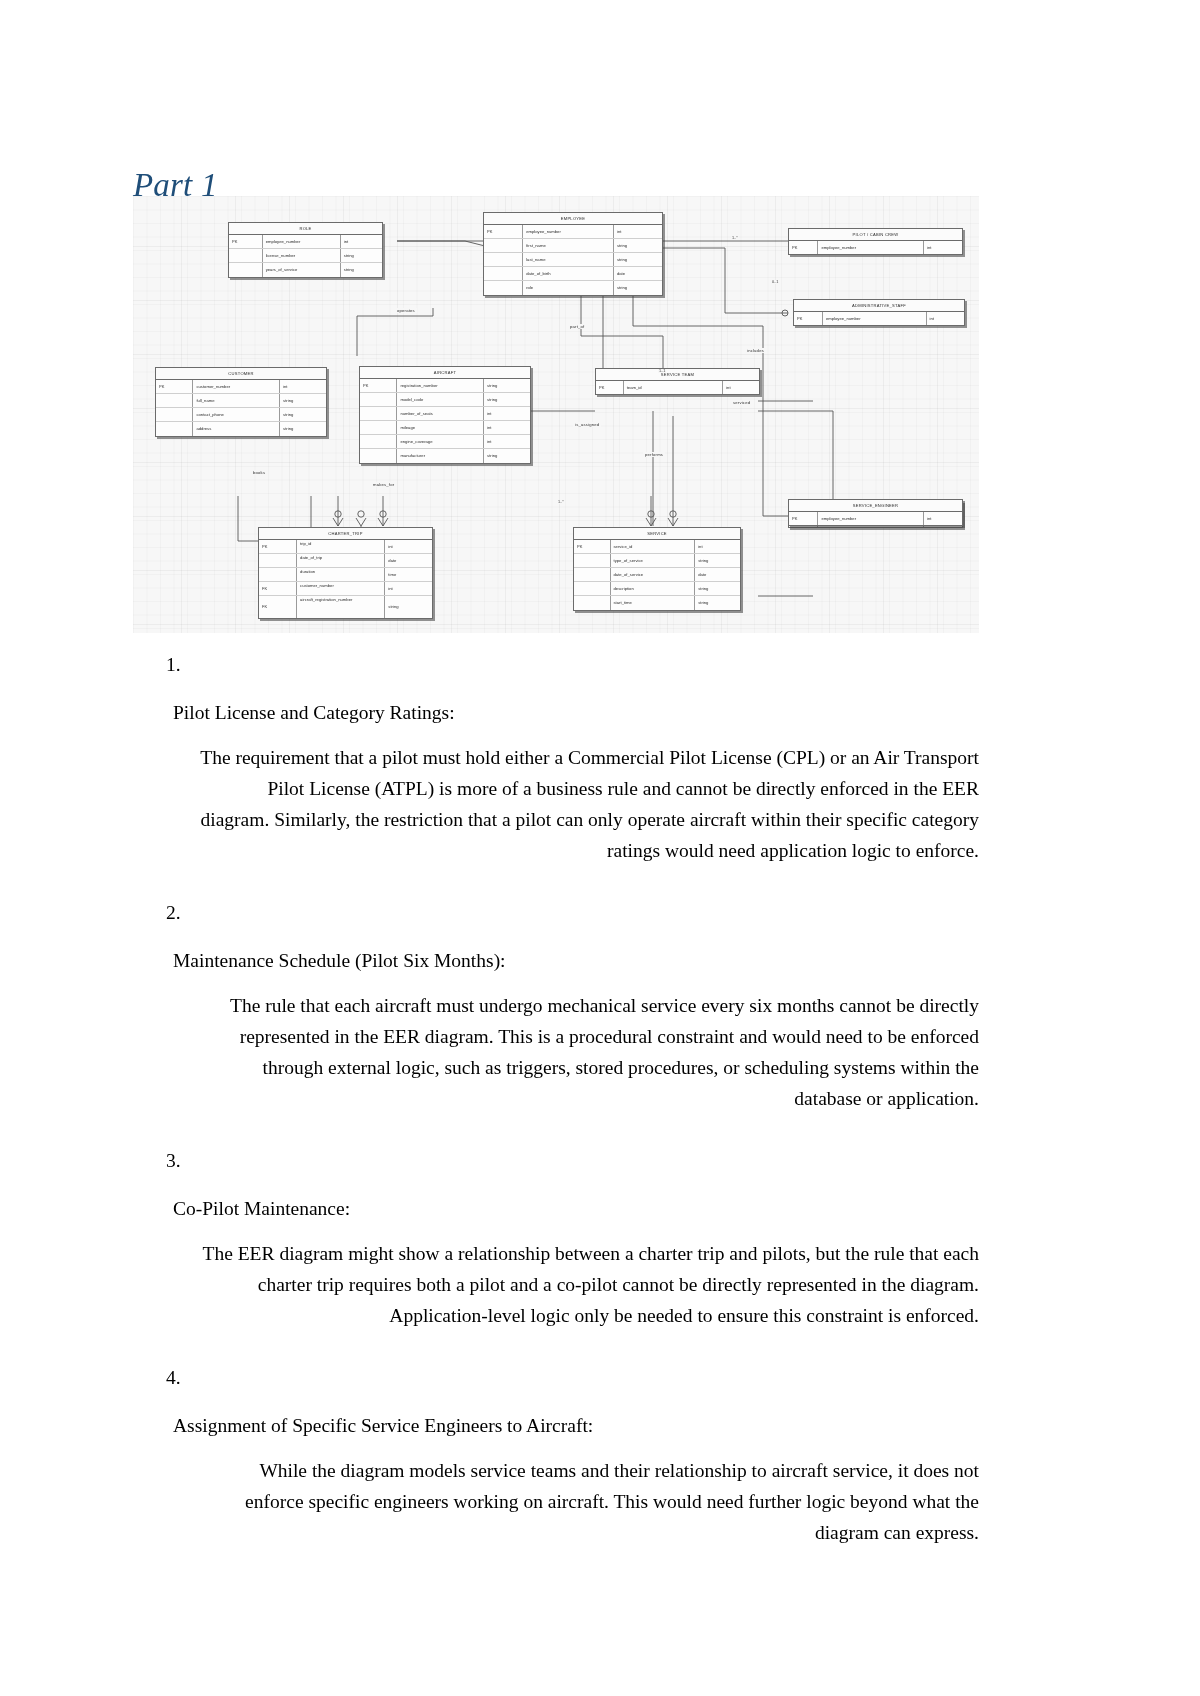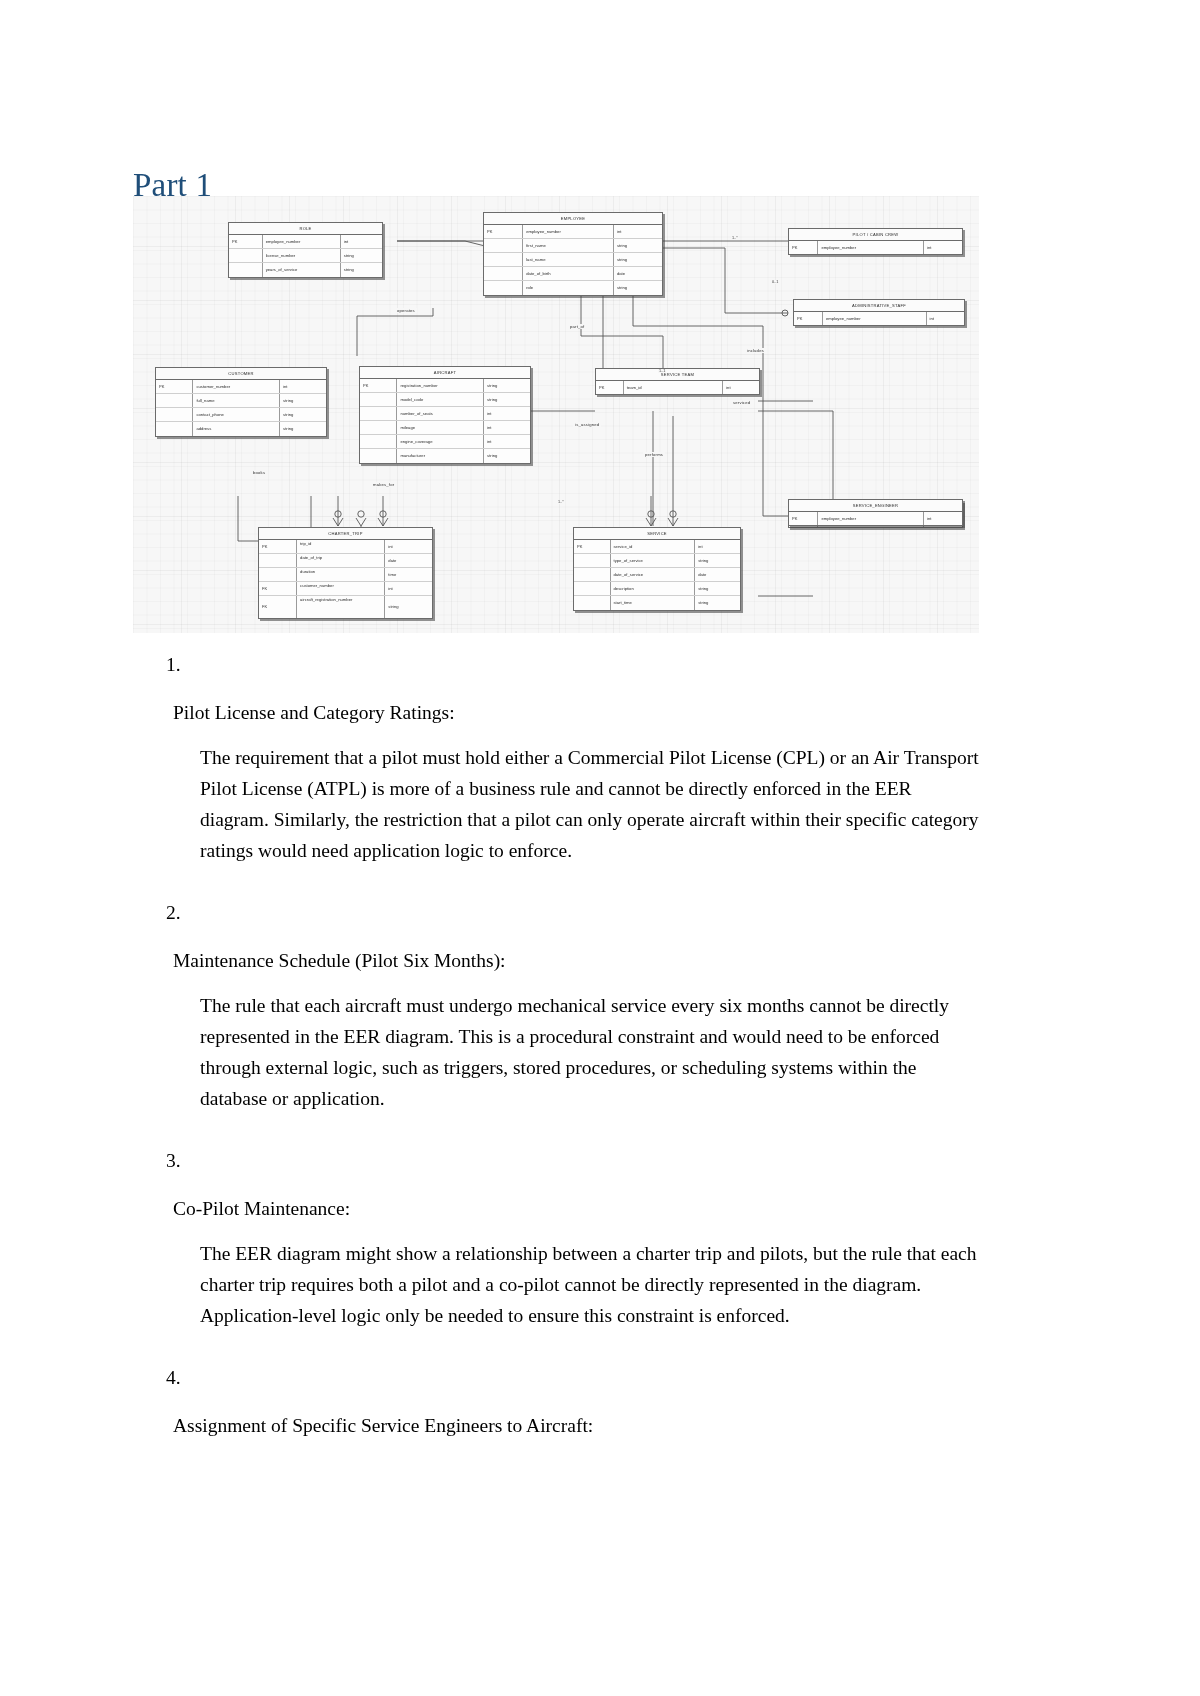--- a/index.html
+++ b/index.html
@@ -27,20 +27,21 @@
   .heading {
     position: absolute;
     left: 133px;
     top: 143px;
     font-size: 33px;
     line-height: 40px;
     color: #1f4e79;
     font-weight: normal;
     letter-spacing: .2px;
     white-space: nowrap;
+    font-style: italic;
   }
 
   
   .diagram {
     position: absolute;
     left: 133px;
     top: 196px;
     width: 846px;
     height: 437px;
     background: #f7f7f7;
@@ -181,21 +182,21 @@
     padding-left: 33px;
     box-sizing: border-box;
   }
   .head-text { flex: 1 1 auto; margin-top: 48px; }
   .para {
     margin-left: 67px;
     margin-top: 14px;
     margin-bottom: 32px;
     font-size: 19.5px;
     line-height: 31px;
-    text-align: left;
+    text-align: right;
     color: #000;
     max-width: 780px;
   }
 </style>
 </head>
 <body>
 
 <div class="page">
 
   <h1 class="heading">Part 1</h1>
@@ -532,16 +533,17 @@
         <span class="head-text">Co-Pilot Maintenance:</span>
       </div>
       <p class="para">The EER diagram might show a relationship between a charter trip and pilots, but the rule that each charter trip requires both a pilot and a co-pilot cannot be directly represented in the diagram. Application-level logic only be needed to ensure this constraint is enforced.</p>
     </div>
 
     <div class="item">
       <div class="item-head">
         <span class="marker">4.</span>
         <span class="head-text">Assignment of Specific Service Engineers to Aircraft:</span>
       </div>
+      <p class="para">While the diagram models service teams and their relationship to aircraft service, it does not enforce specific engineers working on aircraft. This would need further logic beyond what the diagram can express.</p>
     </div>
 
   </div>
 </div>
 
 </body></html>

